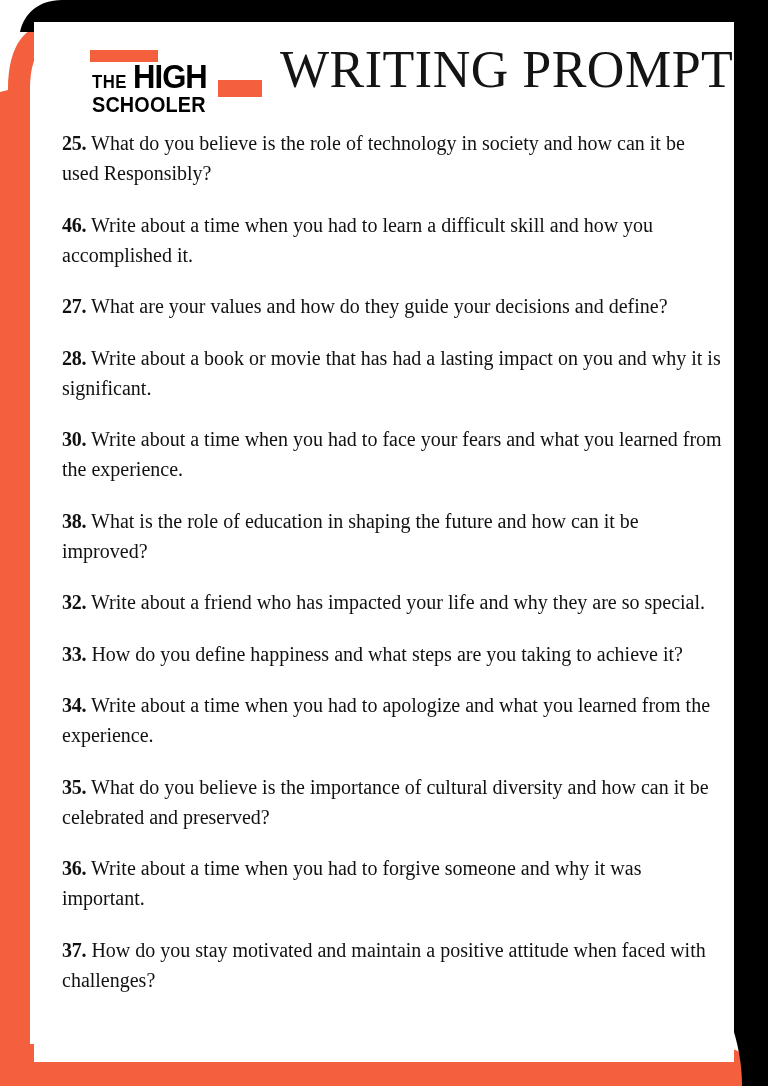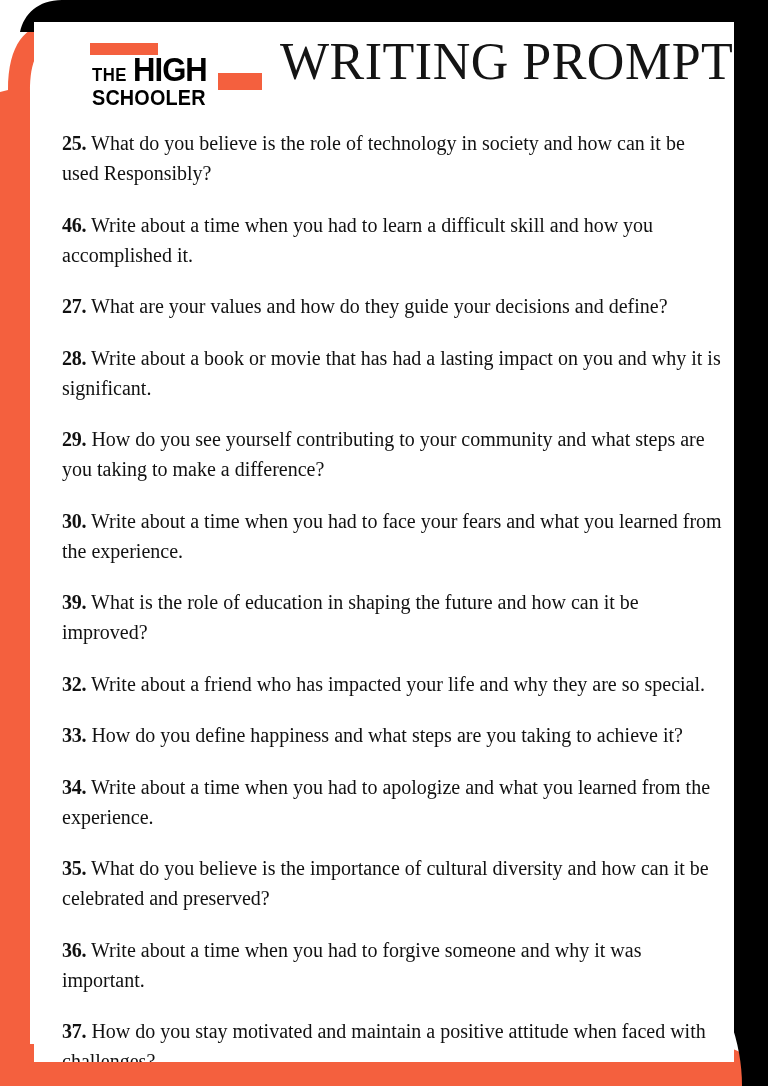--- a/index.html
+++ b/index.html
@@ -32,22 +32,22 @@
     width: 700px;
     height: 1040px;
     background: #ffffff;
     z-index: 3;
     overflow: hidden;
   }
 
   
   .header {
     display: flex;
-    align-items: center;
-    padding: 8px 0 0 56px;
+    align-items: flex-start;
+    padding: 22px 0 0 56px;
     height: 84px;
     box-sizing: border-box;
   }
 
   .logo {
     position: relative;
     width: 172px;
     height: 62px;
     flex: 0 0 auto;
   }
@@ -209,32 +209,28 @@
     <p class="prompt">
       <span class="prompt-num">27.</span>
       <span class="prompt-text">What are your values and how do they guide your decisions and define?</span>
     </p>
 
     <p class="prompt">
       <span class="prompt-num">28.</span>
       <span class="prompt-text">Write about a book or movie that has had a lasting impact on you and why it is significant.</span>
     </p>
 
-    <p class="prompt">
-      <span class="prompt-num">29.</span>
-      <span class="prompt-text">How do you see yourself contributing to your community and what steps are you taking to make a difference?</span>
-    </p>
 
     <p class="prompt">
       <span class="prompt-num">30.</span>
       <span class="prompt-text">Write about a time when you had to face your fears and what you learned from the experience.</span>
     </p>
 
     <p class="prompt">
-      <span class="prompt-num">39.</span>
+      <span class="prompt-num">38.</span>
       <span class="prompt-text">What is the role of education in shaping the future and how can it be improved?</span>
     </p>
 
     <p class="prompt">
       <span class="prompt-num">32.</span>
       <span class="prompt-text">Write about a friend who has impacted your life and why they are so special.</span>
     </p>
 
     <p class="prompt">
       <span class="prompt-num">33.</span>

